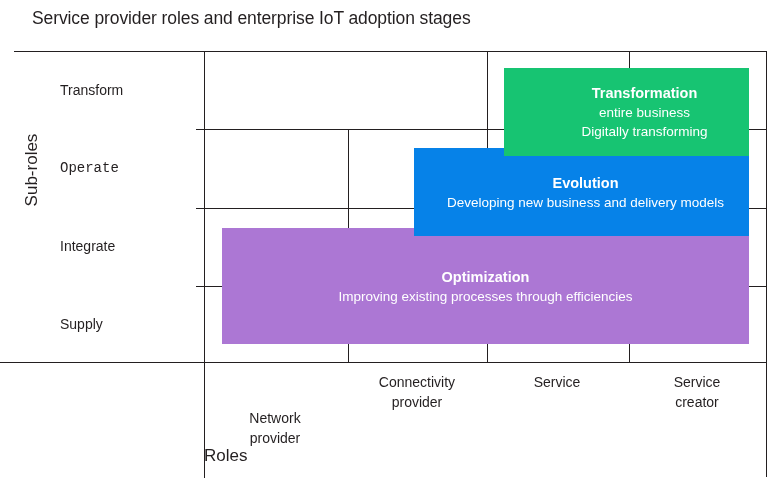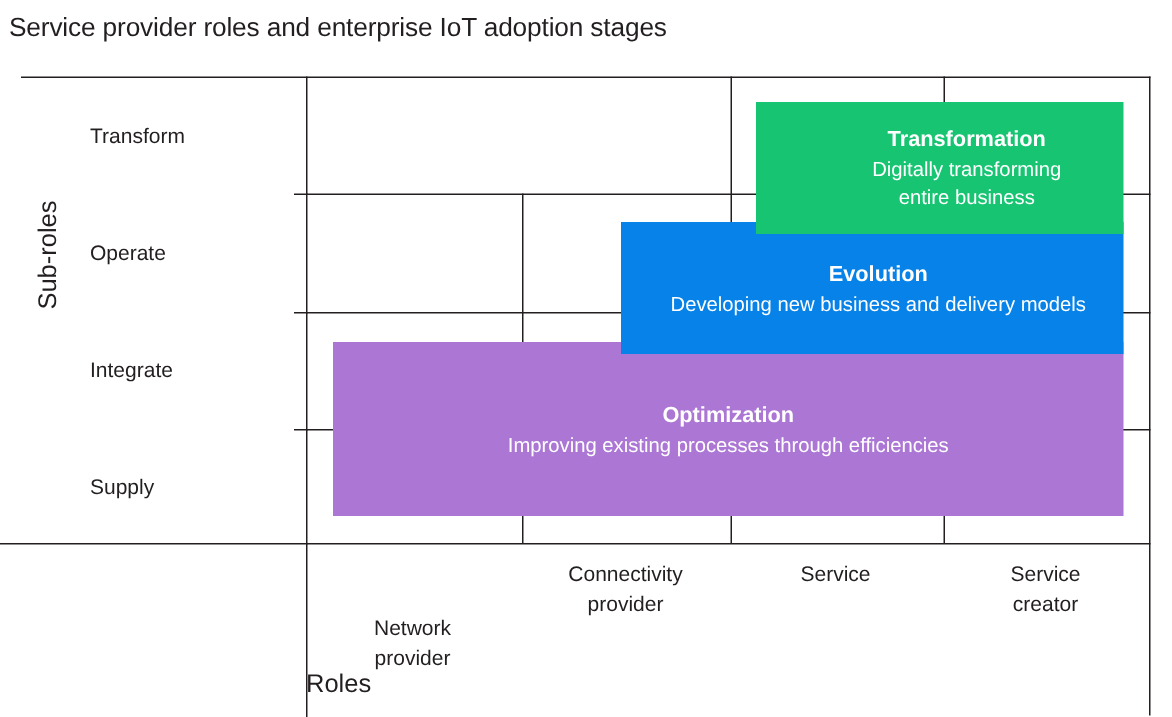--- a/index.html
+++ b/index.html
@@ -12,21 +12,21 @@
     height: 478px;
     position: relative;
     overflow: hidden;
     font-family: "Liberation Sans", sans-serif;
     color: #231f20;
   }
 
   
   #chart-title {
     position: absolute;
-    left: 6px;
+    left: 32px;
     top: 8px;
     font-size: 17.5px;
     font-weight: 400;
     letter-spacing: -0.1px;
     color: #231f20;
     white-space: nowrap;
   }
 
   
   .hline {
@@ -92,21 +92,21 @@
   
   .ytick {
     position: absolute;
     left: 60px;
     width: 135px;
     font-size: 14px;
     color: #231f20;
     white-space: nowrap;
   }
   #ytick-0 { top: 82px; }   
-  #ytick-1 { top: 160px; }  
+  #ytick-1 { top: 160px; font-family: Liberation Mono, monospace; }  
   #ytick-2 { top: 238px; }  
   #ytick-3 { top: 316px; }  
 
   
   .xtick {
     position: absolute;
     top: 372px;
     width: 140px;
     text-align: center;
     font-size: 14px;
@@ -207,15 +207,15 @@
   <div class="stage-desc">Improving existing processes through efficiencies</div>
 </div>
 
 <div class="stage-box" id="box-evolution" style="background-color: rgb(6, 130, 232); padding-left: 16px;">
   <div class="stage-title">Evolution</div>
   <div class="stage-desc">Developing new business and delivery models</div>
 </div>
 
 <div class="stage-box" id="box-transformation" style="background-color: rgb(23, 196, 114); padding-left: 44px;">
   <div class="stage-title">Transformation</div>
+  <div class="stage-desc">entire business</div>
   <div class="stage-desc">Digitally transforming</div>
-  <div class="stage-desc">entire business</div>
 </div>
 
 </body></html>

